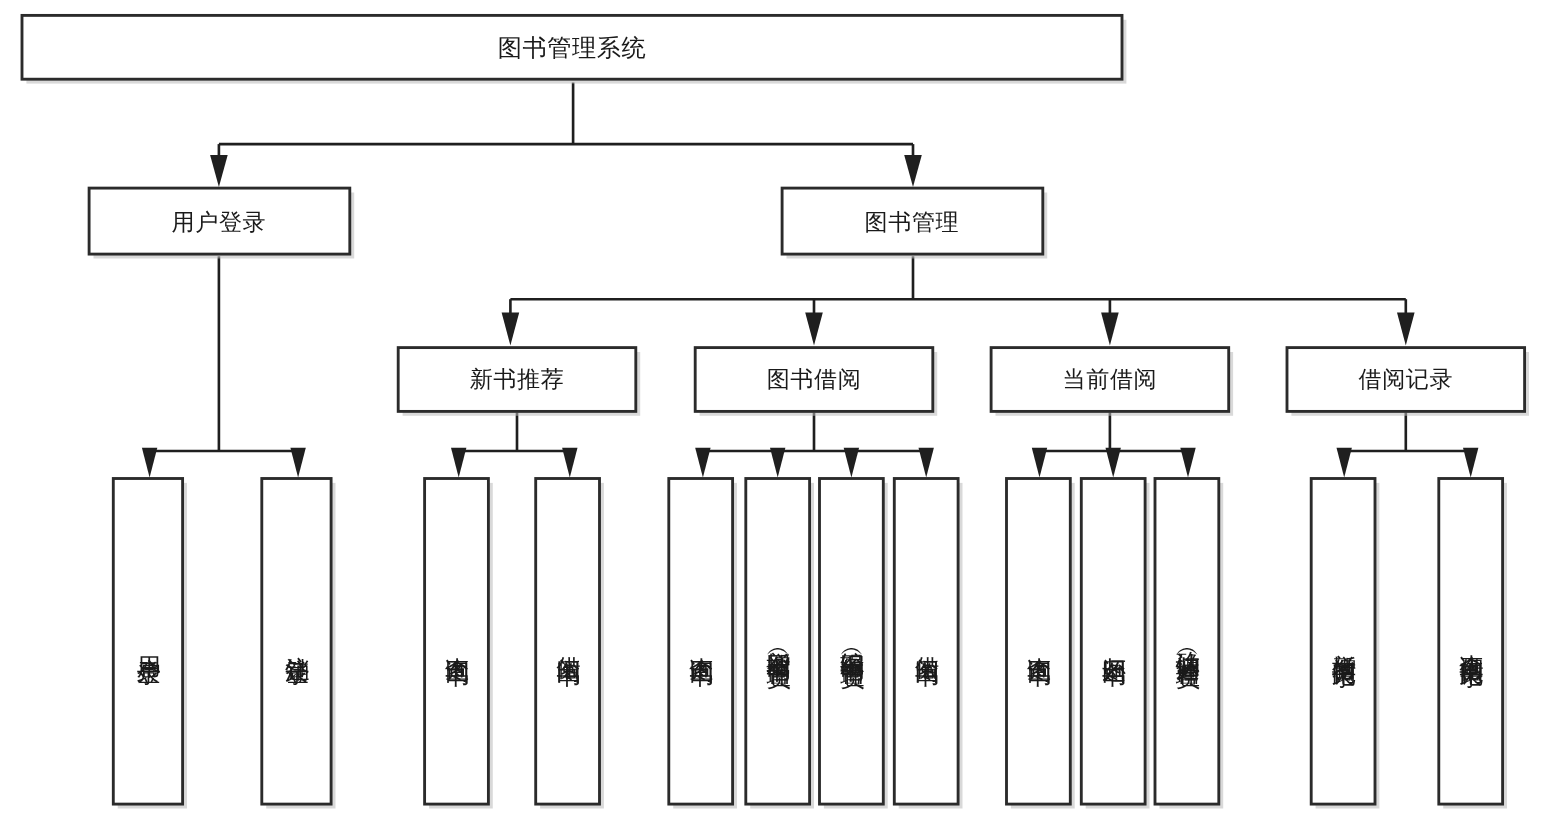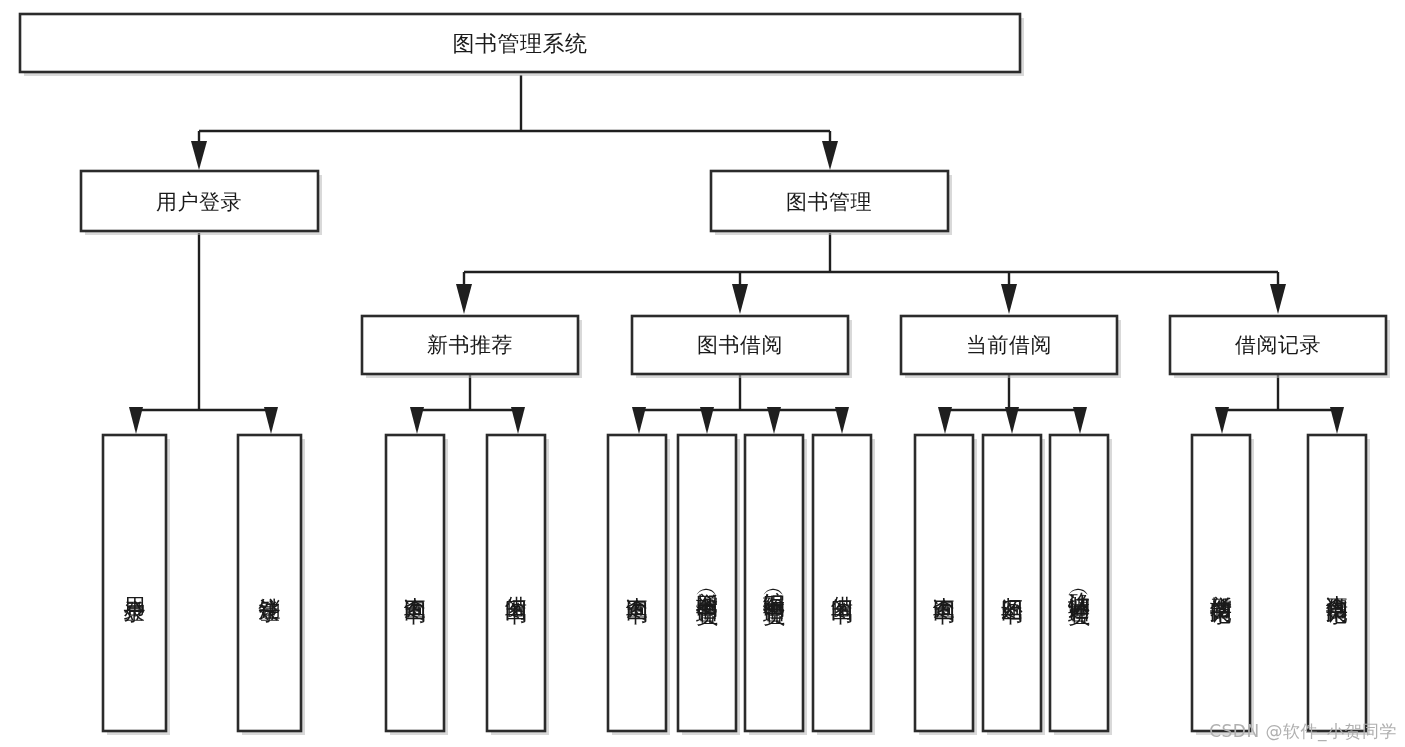--- a/index.html
+++ b/index.html
@@ -276,14 +276,13 @@
   <div class="vlabel" style="left:745px; top:435px; width:58px; height:296px;">编辑图书（管理员）</div>
   <div class="vlabel" style="left:813px; top:435px; width:58px; height:296px;">借阅图书</div>
 
   <div class="vlabel" style="left:915px; top:435px; width:58px; height:296px;">查询图书</div>
   <div class="vlabel" style="left:983px; top:435px; width:58px; height:296px;">归还图书</div>
   <div class="vlabel" style="left:1050px; top:435px; width:58px; height:296px;">确认归还（管理员）</div>
 
   <div class="vlabel" style="left:1192px; top:435px; width:58px; height:296px;">新增借阅记录</div>
   <div class="vlabel" style="left:1308px; top:435px; width:58px; height:296px;">查询借阅记录</div>
 
-  <div class="watermark">CSDN @软件_小贺同学</div>
 </div>
 
 </body></html>

